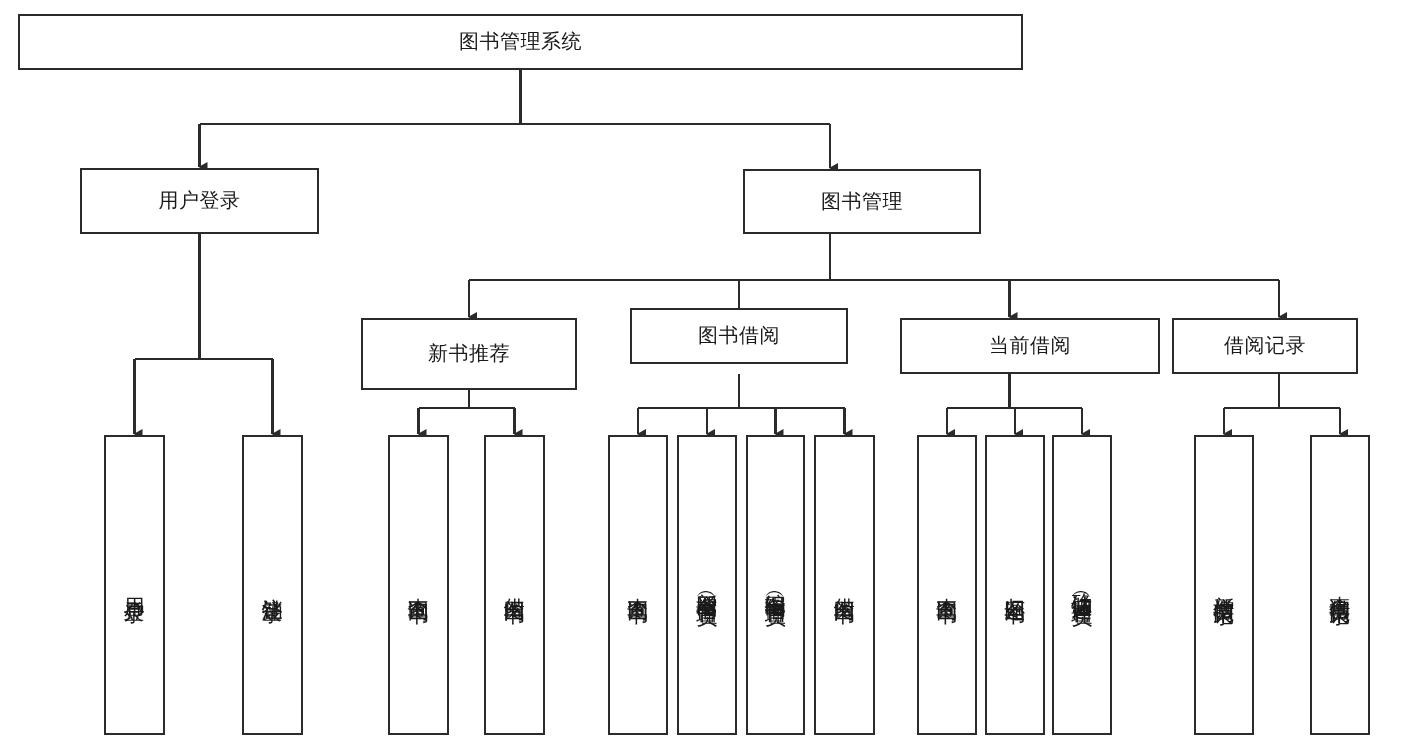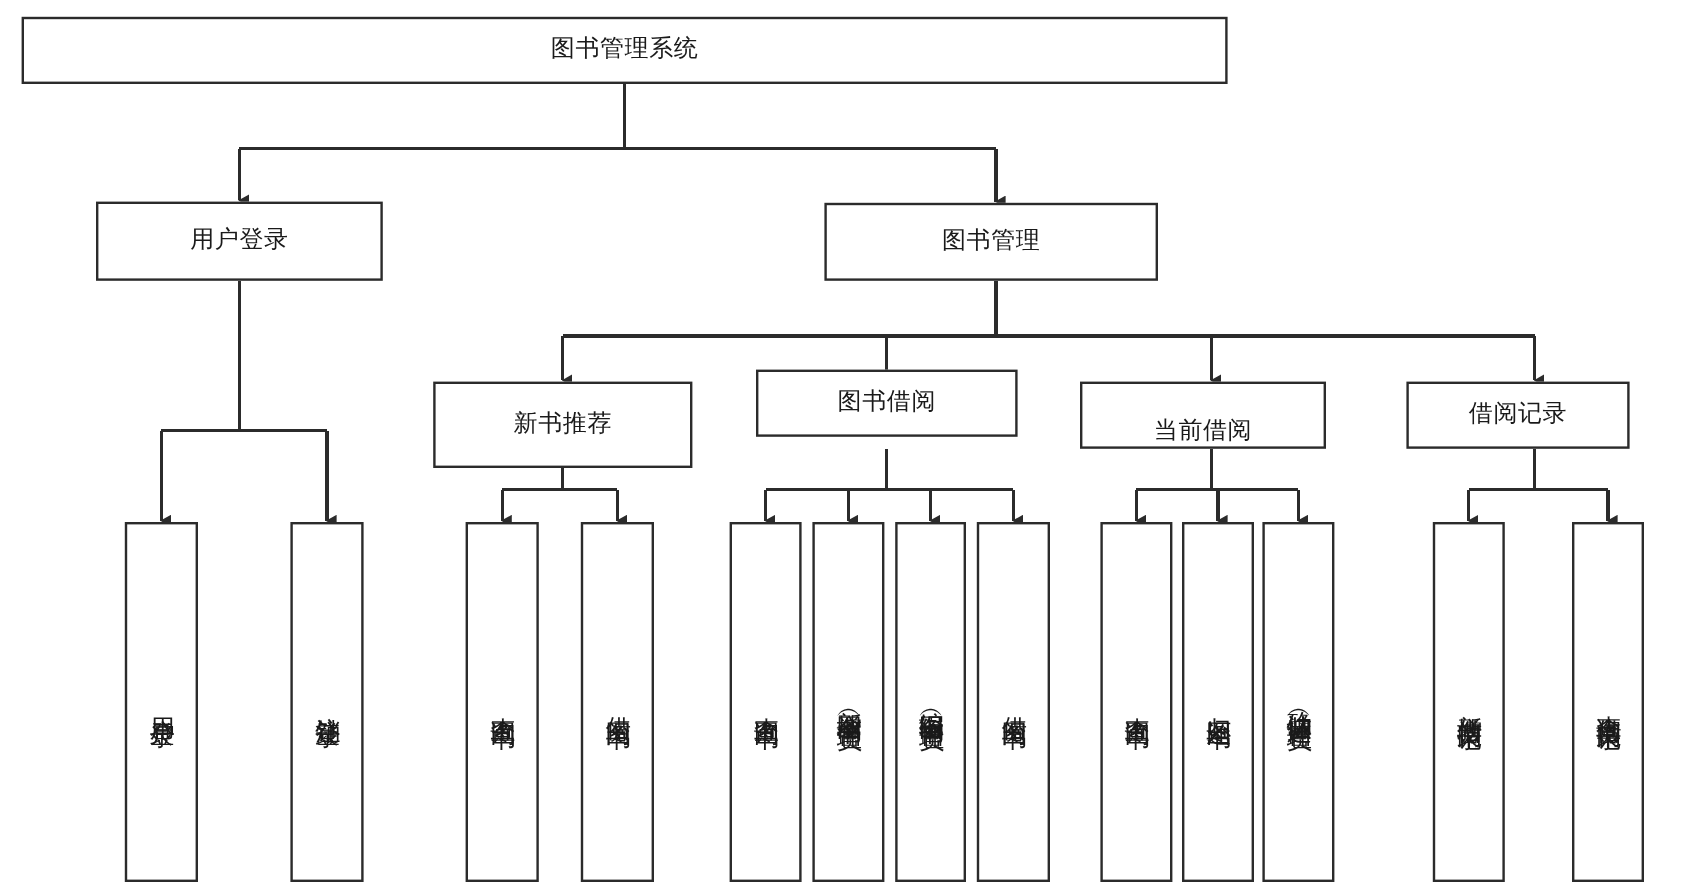--- a/index.html
+++ b/index.html
@@ -112,30 +112,30 @@
       </g>
   </svg>
 
   <div id="node-layer">
       <div class="node horiz" style="left: 18px; top: 14px; width: 1005px; height: 56px;">
         <span class="label">图书管理系统</span>
       </div>
       <div class="node horiz" style="left: 80px; top: 168px; width: 239px; height: 66px;">
         <span class="label">用户登录</span>
       </div>
-      <div class="node horiz" style="left: 687px; top: 169px; width: 278px; height: 65px;">
+      <div class="node horiz" style="left: 743px; top: 169px; width: 238px; height: 65px;">
         <span class="label">图书管理</span>
       </div>
       <div class="node horiz" style="left: 361px; top: 318px; width: 216px; height: 72px;">
         <span class="label">新书推荐</span>
       </div>
       <div class="node horiz" style="left: 630px; top: 308px; width: 218px; height: 56px;">
         <span class="label">图书借阅</span>
       </div>
-      <div class="node horiz" style="left: 900px; top: 318px; width: 205px; height: 56px; align-items: flex-end;">
+      <div class="node horiz" style="left: 900px; top: 318px; width: 260px; height: 56px;">
         <span class="label">当前借阅</span>
       </div>
       <div class="node horiz" style="left: 1172px; top: 318px; width: 186px; height: 56px;">
         <span class="label">借阅记录</span>
       </div>
       <div class="node vert" style="left: 104px; top: 435px; width: 61px; height: 300px;">
         <span class="label">用户登录</span>
       </div>
       <div class="node vert" style="left: 242px; top: 435px; width: 61px; height: 300px;">
         <span class="label">注销登录</span>

